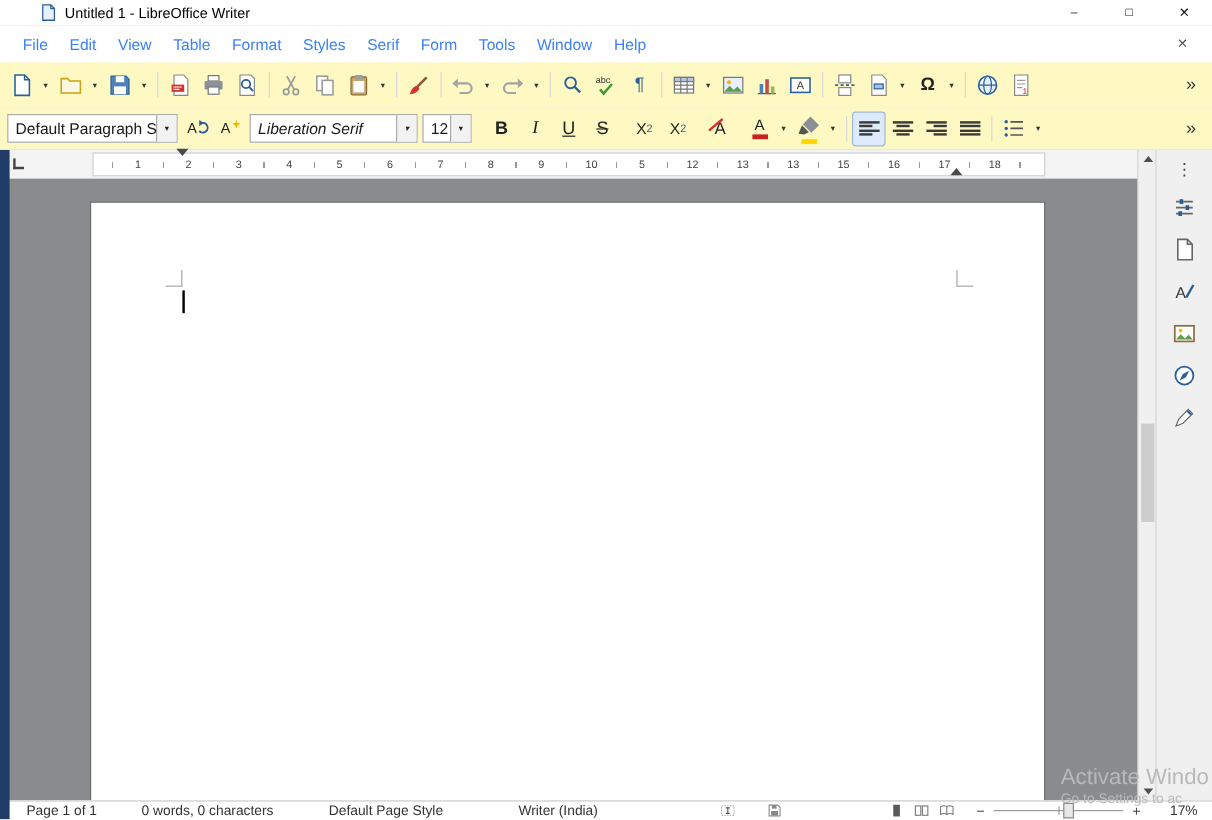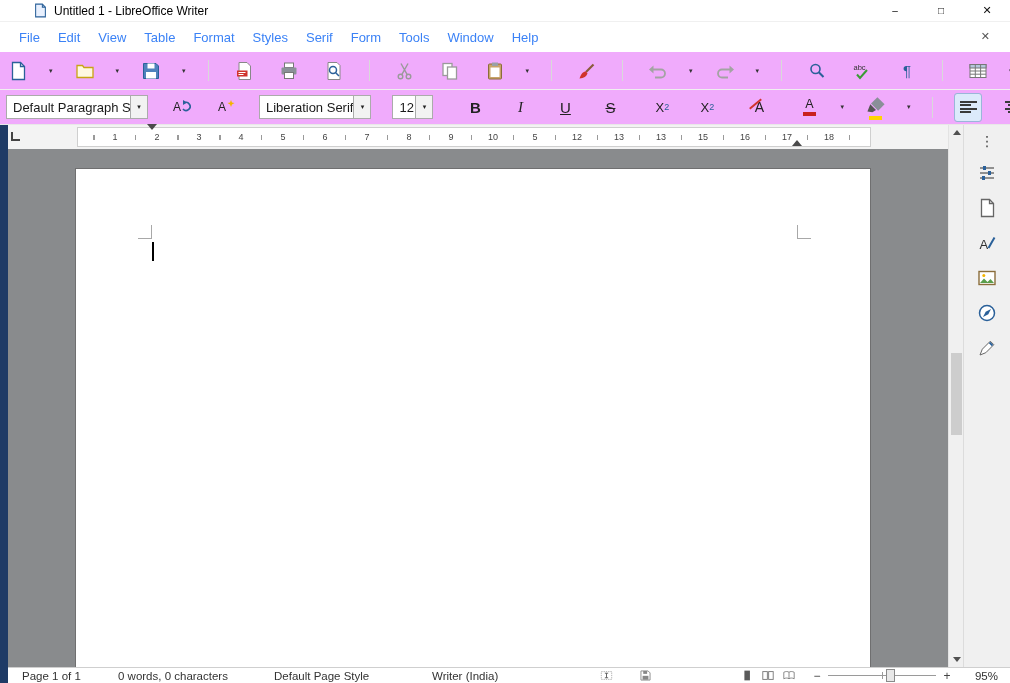--- a/index.html
+++ b/index.html
@@ -13,37 +13,37 @@
   .win-controls { margin-left:auto; display:flex; height:100%; }
   .win-btn { width:46px; height:100%; display:flex; align-items:center; justify-content:center; font-size:10px; color:#111; }
   .win-btn.close { font-size:11px; }
 
   
   .menubar { height:30px; display:flex; align-items:center; background:#fff; padding-left:10px; font-size:13px; }
   .menubar .menu-item { padding:4px 9px; color:#3b82f6; }
   .menu-close { margin-left:auto; margin-right:10px; font-size:11px; color:#555; }
 
   
-  .toolbar { display:flex; align-items:center; background:#f0abfc;gap:17px; }
+  .toolbar { display:flex; align-items:center; background:#fef9c3; }
   .toolbar.std { height:38px; padding:0 4px; border-bottom:1px solid #f0f0f0; }
   .toolbar.fmt { height:35px; padding:0 4px; border-bottom:1px solid #e8e8e8; }
   .tb-btn { min-width:26px; height:27px; display:inline-flex; align-items:center; justify-content:center; border-radius:2px; margin:0 1px; }
   .tb-arrow { width:12px; height:27px; display:inline-flex; align-items:center; justify-content:center; font-size:7px; color:#333; margin-right:1px; }
   .sep { width:1px; height:21px; background:#d9d9d9; margin:0 4px; flex:0 0 1px; }
   .tb-btn svg { width:20px; height:20px; }
   .glyph-btn { font-size:15px; color:#2a6099; }
   .omega { font-size:15px; color:#222; font-weight:bold; }
   .overflow-btn { font-size:15px; color:#333; letter-spacing:-1px; }
 
   
   .combo { height:24px; border:1px solid #ababab; background:#fff; display:flex; align-items:center; font-size:13px; margin:0 2px; }
   .combo .combo-text { padding-left:6px; white-space:nowrap; overflow:hidden; flex:1; }
   .combo .combo-arrow { width:17px; height:100%; border-left:1px solid #ababab; background:#f2f2f2; display:flex; align-items:center; justify-content:center; font-size:7px; color:#222; flex:0 0 17px; }
   .combo.parastyle { width:142px; }
-  .combo.fontname { width:140px; }
+  .combo.fontname { width:140px;font-style:italic; }
   .combo.fontsize { width:41px; }
 
   
   .L { font-size:15px; color:#222; }
   .L.b { font-weight:bold; }
   .L.i { font-style:italic; font-family:"Liberation Serif", serif; }
   .L.u { text-decoration:underline; }
   .L.s { text-decoration:line-through; }
   .script { font-size:13px; color:#222; }
   .script sup, .script sub { font-size:9px; color:#2a6099; }
@@ -578,17 +578,21 @@
     </span>
     <span class="zoom-wrap">
       <span class="zoom-glyph">−</span>
       <span class="zoom-track">
         <span class="line"></span>
         <span class="notch"></span>
         <span class="handle"></span>
       </span>
       <span class="zoom-glyph">+</span>
     </span>
-    <span class="sb-zoom">95%</span>
+    <span class="sb-zoom">17%</span>
   </div>
 
+  <div class="watermark">
+    <div class="wm1">Activate Windo</div>
+    <div class="wm2">Go to Settings to ac</div>
+  </div>
 
 </div>
 
 </body></html>

